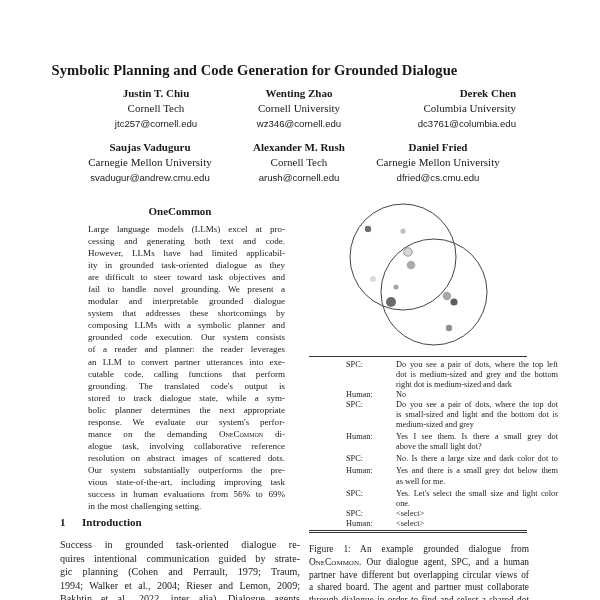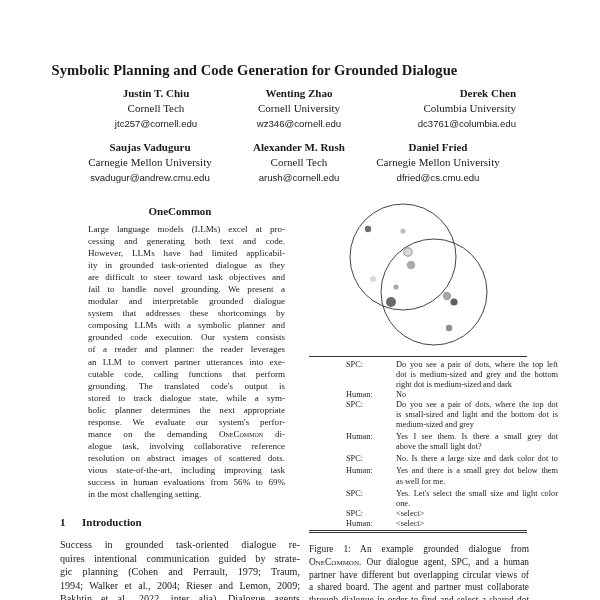--- a/index.html
+++ b/index.html
@@ -87,20 +87,21 @@
   <span class="line">of a reader and planner: the reader leverages</span>
   <span class="line">an LLM to convert partner utterances into exe-</span>
   <span class="line">cutable code, calling functions that perform</span>
   <span class="line">grounding. The translated code's output is</span>
   <span class="line">stored to track dialogue state, while a sym-</span>
   <span class="line">bolic planner determines the next appropriate</span>
   <span class="line">response. We evaluate our system's perfor-</span>
   <span class="line"><span>mance on the demanding</span> <span class="sc">OneCommon</span><span> di-</span></span>
   <span class="line">alogue task, involving collaborative reference</span>
   <span class="line">resolution on abstract images of scattered dots.</span>
+  <span class="line">Our system substantially outperforms the pre-</span>
   <span class="line">vious state-of-the-art, including improving task</span>
   <span class="line">success in human evaluations from 56% to 69%</span>
   <span class="line last">in the most challenging setting.</span>
 </div>
 
 <div class="sec-title">
   <span class="num">1</span><span>Introduction</span>
 </div>
 <div class="intro">
   <span class="line">Success in grounded task-oriented dialogue re-</span>

